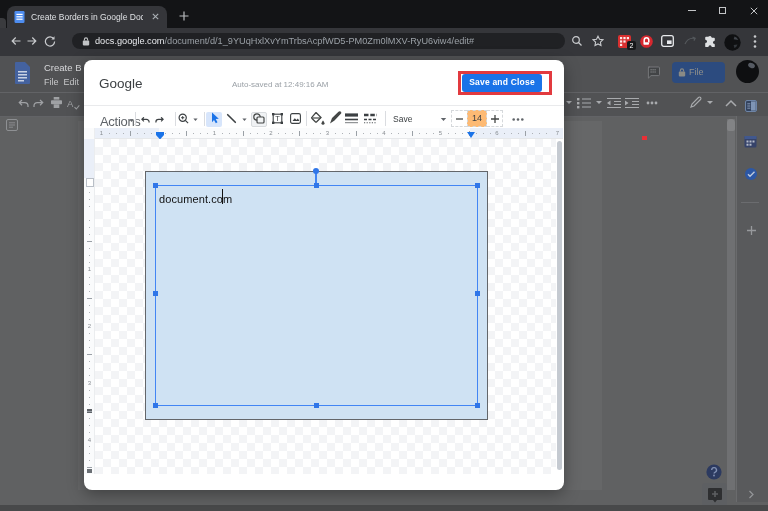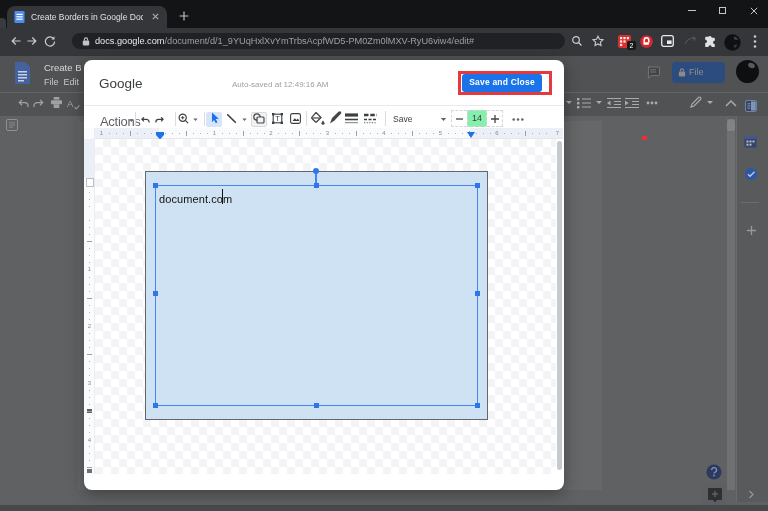--- a/index.html
+++ b/index.html
@@ -330,21 +330,21 @@
     </svg>
 <div class="a" style="left:385px;top:111px;width:1px;height:15px;background:#dadce0"></div>
 <div class="a" style="left:393px;top:113.5px;font-size:8.5px;color:#3c4043">Save</div>
 <svg class="a" style="left:440px;top:117px" width="7" height="5" viewBox="0 0 7 5">
       <path d="M0.8 1l2.7 3 2.7-3" fill="#5f6368"></path>
     </svg>
 <div class="a" style="left:451px;top:110px;width:16px;height:17px;border:1px dashed #d5d8db;border-right:none;box-sizing:border-box"></div>
 <svg class="a" style="left:455.5px;top:118px" width="7" height="2" viewBox="0 0 7 2">
       <path d="M0 1h7" stroke="#444746" stroke-width="1.3"></path>
     </svg>
-<div class="a" style="left:467px;top:110px;width:20px;height:17px;border:1px dashed #d5d8db;box-sizing:border-box;background:#86efac;font-size:9px;color:#3c4043;text-align:center;line-height:15px">14</div>
+<div class="a" style="left:467px;top:110px;width:20px;height:17px;border:1px dashed #d5d8db;box-sizing:border-box;background:#fdba74;font-size:9px;color:#3c4043;text-align:center;line-height:15px">14</div>
 <div class="a" style="left:487px;top:110px;width:16px;height:17px;border:1px dashed #d5d8db;border-left:none;box-sizing:border-box"></div>
 <svg class="a" style="left:491px;top:114.5px" width="8" height="8" viewBox="0 0 8 8">
       <path d="M4 0v8M0 4h8" stroke="#444746" stroke-width="1.3"></path>
     </svg>
 <svg class="a" style="left:512px;top:117.5px" width="12" height="3" viewBox="0 0 12 3">
       <g fill="#5f6368">
         <circle cx="1.7" cy="1.5" r="1.3"></circle>
         <circle cx="6" cy="1.5" r="1.3"></circle>
         <circle cx="10.3" cy="1.5" r="1.3"></circle>
       </g>

